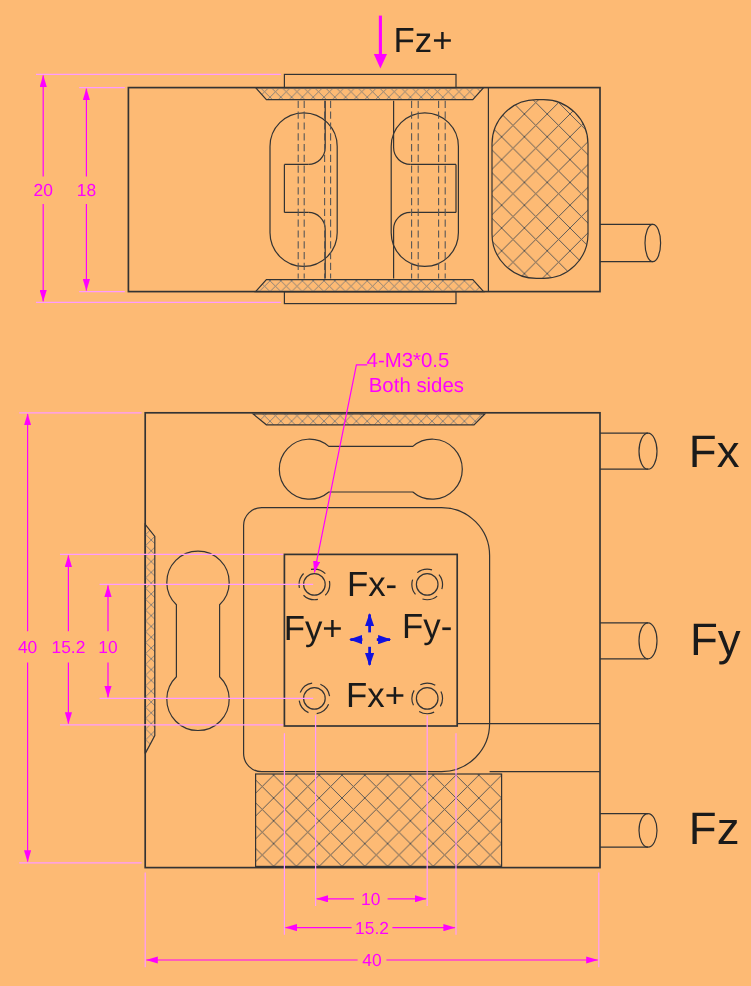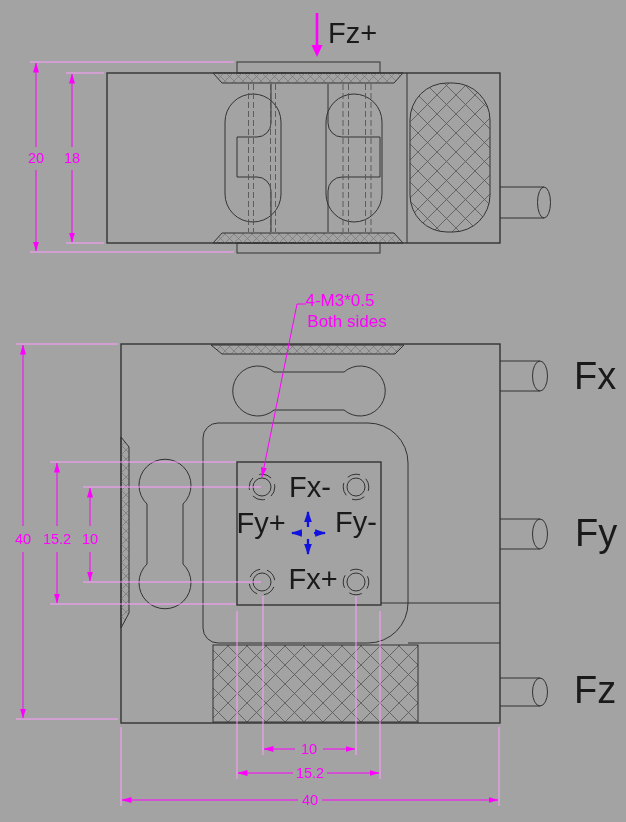--- a/index.html
+++ b/index.html
@@ -1,16 +1,16 @@
 <!DOCTYPE html>
 <html><head>
 <meta charset="utf-8">
 <style>
   html,body{margin:0;padding:0;background:#ffffff;}
-  .stage{position:relative;width:626px;height:822px;background:#a3a3a3;overflow:hidden;
+  .stage{position:relative;width:626px;height:822px;background:#fdba74;overflow:hidden;
          font-family:"Liberation Sans", sans-serif;}
   svg{position:absolute;left:0;top:0;}
   text{font-family:"Liberation Sans", sans-serif;}
   .outline{stroke:#333;stroke-width:1.4;fill:none;}
   .thin{stroke:#333;stroke-width:1;fill:none;}
   .hatchline{stroke:#333;stroke-width:1;}
   .hidden-line{stroke:#555;stroke-width:0.9;fill:none;stroke-dasharray:6 3;}
   .ext{stroke:#FF9BFF;stroke-width:1;fill:none;}
   .dim{stroke:#FF00FF;stroke-width:1;fill:none;}
   .dim-text{fill:#FF00FF;font-size:14.5px;text-anchor:middle;}

